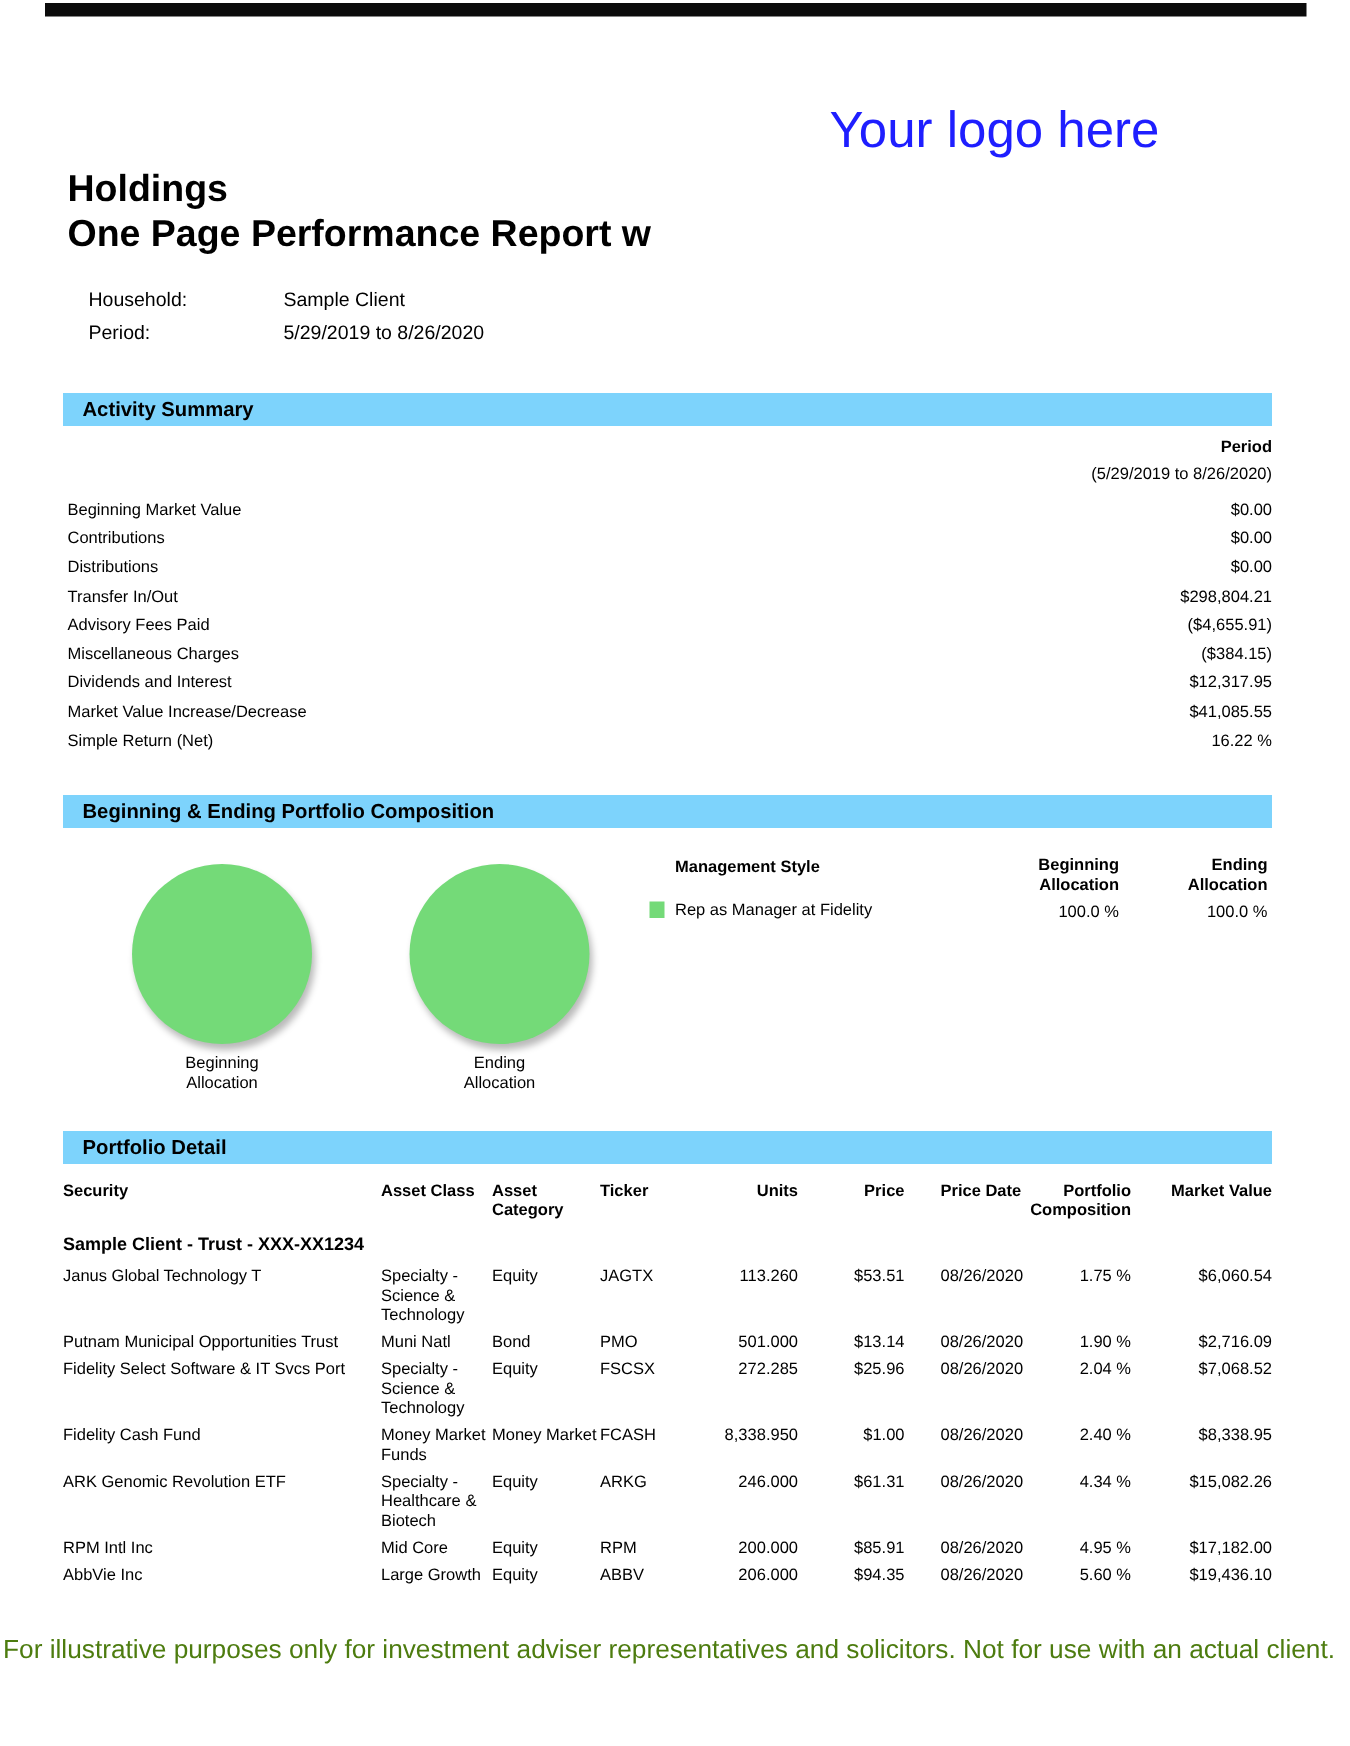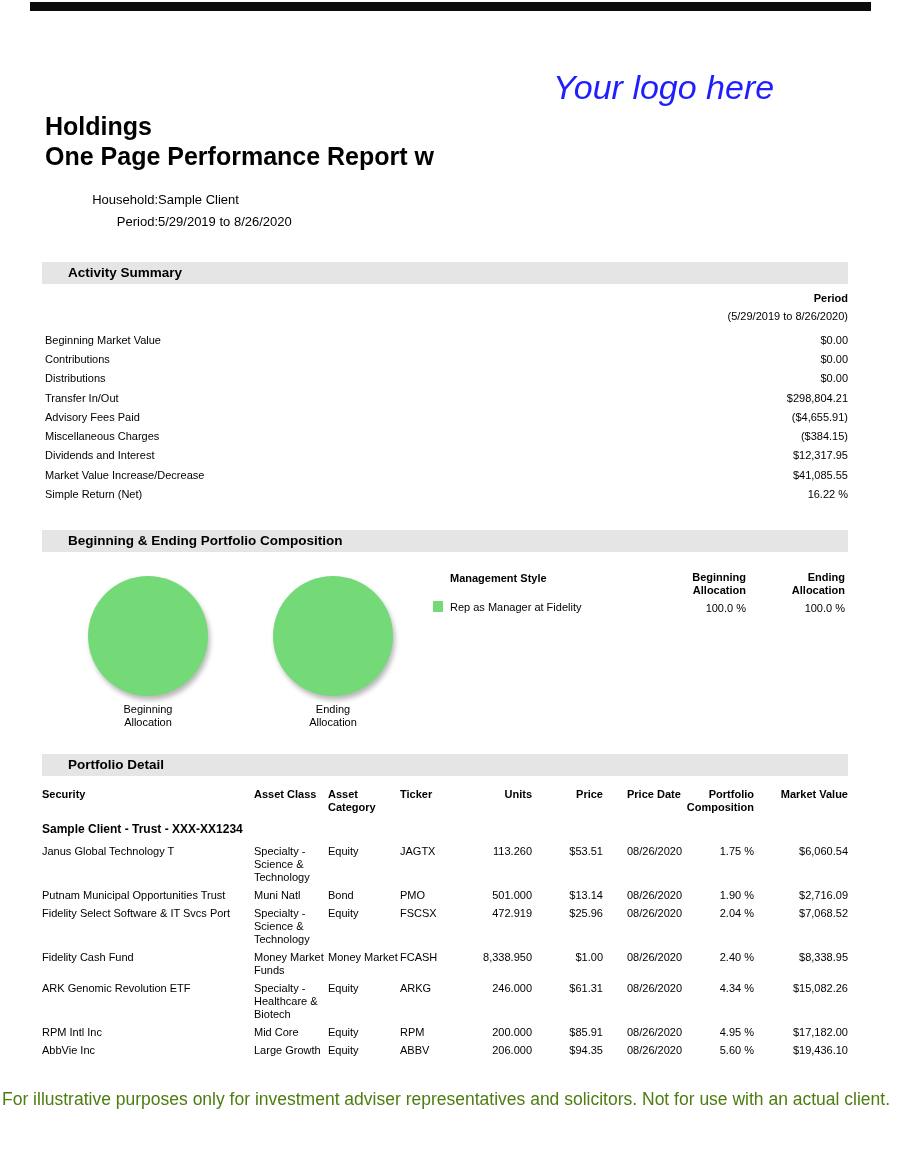--- a/index.html
+++ b/index.html
@@ -1,30 +1,30 @@
 <!DOCTYPE html>
 <html><head>
 <meta charset="utf-8">
 <style>
   html,body{margin:0;padding:0;background:#ffffff;}
   #page{position:relative;width:900px;height:1164px;background:#ffffff;overflow:hidden;
         font-family:"Liberation Sans","DejaVu Sans",sans-serif;color:#000;}
 
   .top-rule{position:absolute;left:30px;top:2px;width:841px;height:9px;background:#0b0b0b;}
 
-  .logo{position:absolute;left:553px;top:68px;font-size:34px;color:#1e1eff;white-space:nowrap;font-style:italic;}
+  .logo{position:absolute;left:553px;top:68px;font-size:34px;color:#1e1eff;white-space:nowrap;}
 
   .title{position:absolute;left:45px;top:111px;width:440px;font-size:25px;font-weight:bold;line-height:30px;}
 
-  .meta{position:absolute;left:28px;top:188px;font-size:13px;text-align:right;}
+  .meta{position:absolute;left:59px;top:188px;font-size:13px;}
   .meta-row{display:flex;height:22px;align-items:center;}
   .meta-label{width:130px;}
 
   .section{position:absolute;left:42px;width:806px;}
-  .section-bar{background:#e5e5e5;height:22px;line-height:22px;font-size:13.5px;font-weight:bold;padding-left:26px;box-sizing:border-box;}
+  .section-bar{background:#7dd3fc;height:22px;line-height:22px;font-size:13.5px;font-weight:bold;padding-left:13px;box-sizing:border-box;}
 
   
   #activity{top:262px;}
   .as-colhead{margin-top:8px;text-align:right;font-size:11px;font-weight:bold;line-height:12px;}
   .as-colsub{margin-top:6px;text-align:right;font-size:11px;line-height:12px;}
   .as-rows{margin-top:8px;}
   .as-row{display:flex;justify-content:space-between;height:19.3px;align-items:center;font-size:11px;}
   .as-row .lbl{padding-left:3px;}
 
   
@@ -196,21 +196,21 @@
           <td class="col-price">$13.14</td>
           <td class="col-date">08/26/2020</td>
           <td class="col-comp">1.90 %</td>
           <td class="col-mv">$2,716.09</td>
         </tr>
         <tr>
           <td>Fidelity Select Software &amp; IT Svcs Port</td>
           <td>Specialty - Science &amp; Technology</td>
           <td>Equity</td>
           <td>FSCSX</td>
-          <td class="col-units">472.919</td>
+          <td class="col-units">272.285</td>
           <td class="col-price">$25.96</td>
           <td class="col-date">08/26/2020</td>
           <td class="col-comp">2.04 %</td>
           <td class="col-mv">$7,068.52</td>
         </tr>
         <tr>
           <td>Fidelity Cash Fund</td>
           <td>Money Market Funds</td>
           <td>Money Market</td>
           <td>FCASH</td>

